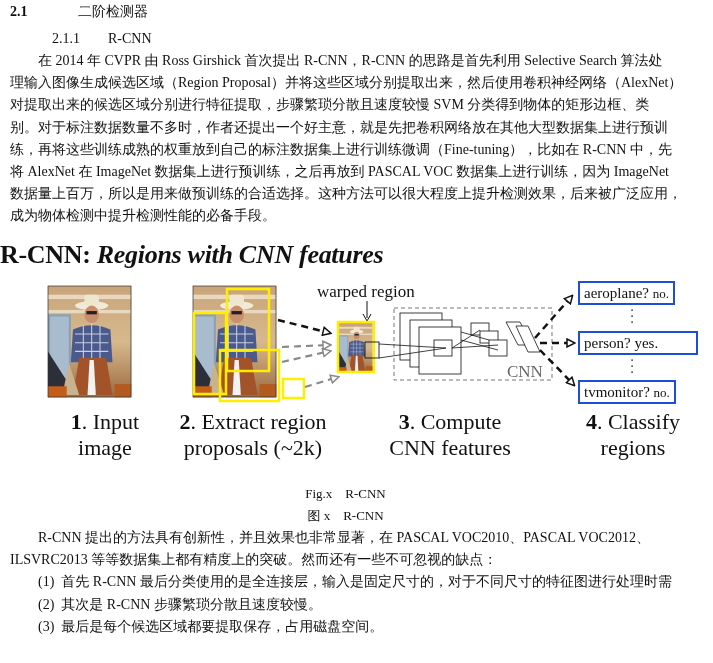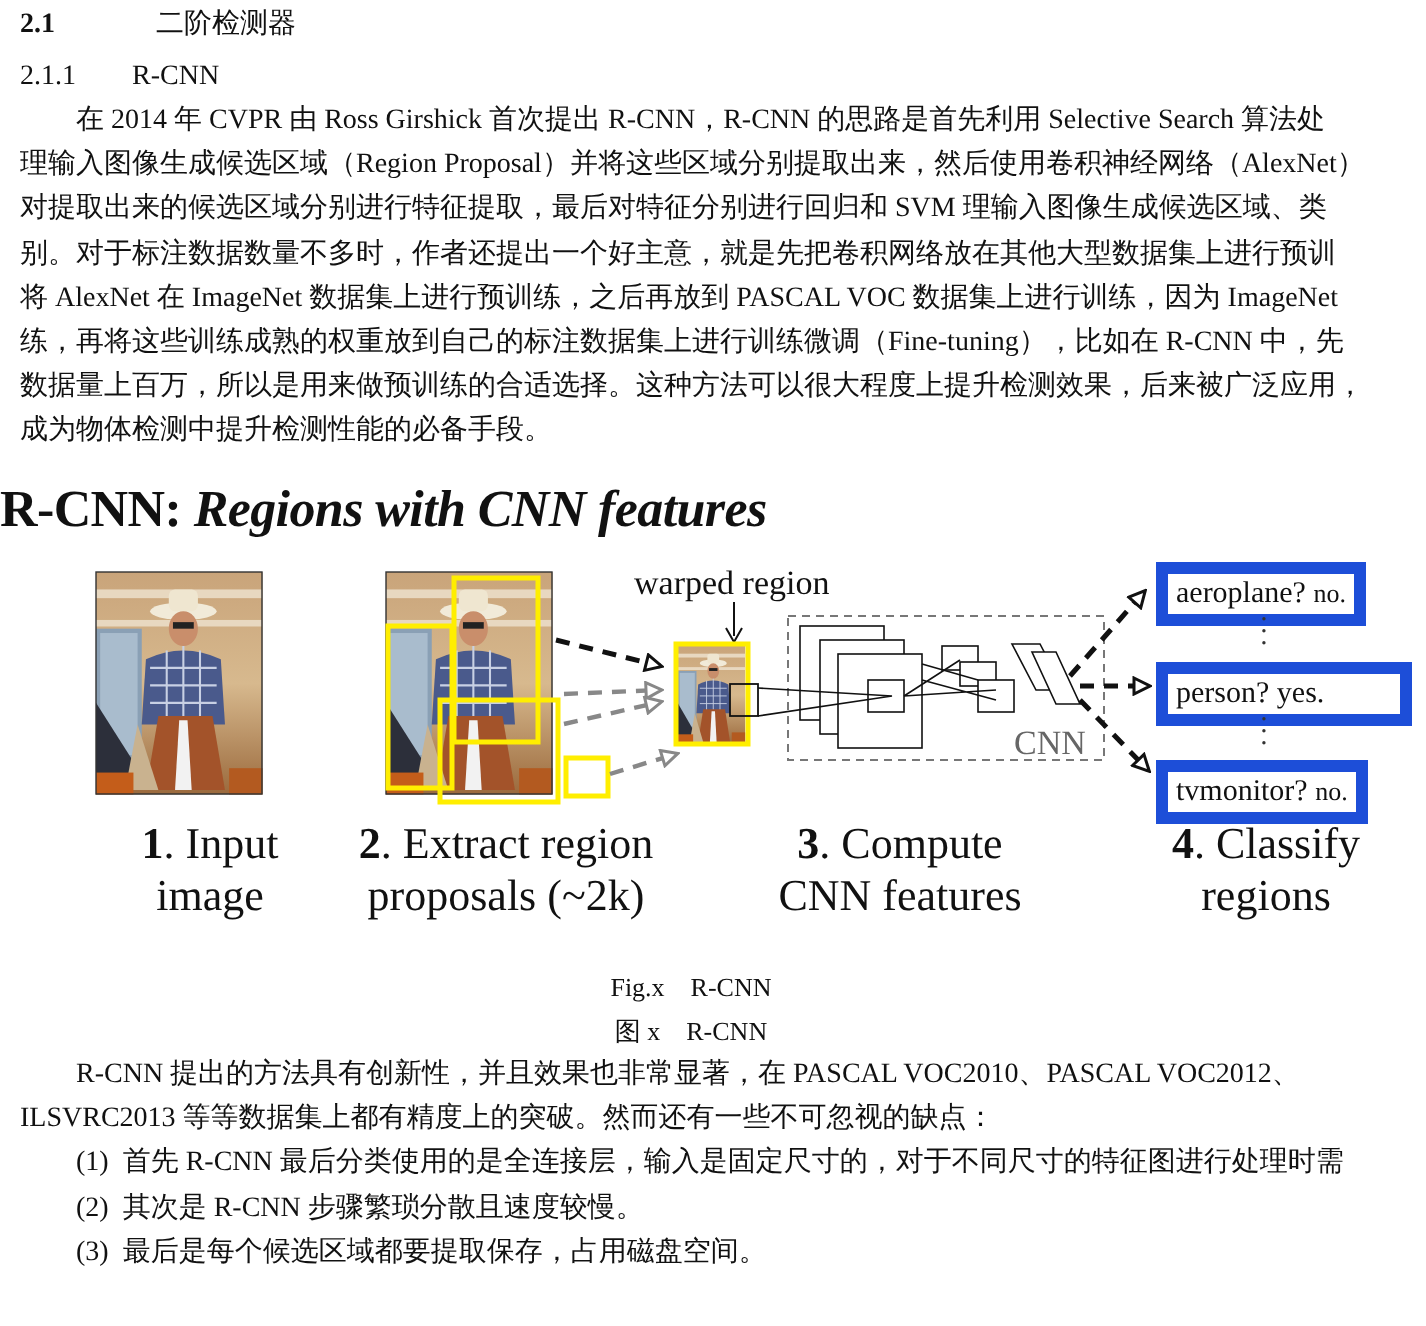--- a/index.html
+++ b/index.html
@@ -5,50 +5,50 @@
     html, body { margin: 0; padding: 0; background: #ffffff; }
     body {
       width: 713px; height: 663px; position: relative; overflow: hidden;
       font-family: "Liberation Serif", "DejaVu Serif", serif;
       color: #111111;
     }
     .abs { position: absolute; }
     .h2 { left: 10px; top: 3px; font-size: 14px; }
     .h2 .num { font-weight: bold; display: inline-block; width: 68px; }
     .h3 { left: 10px; top: 31px; font-size: 14px; }
-    .h3 .num { display: inline-block; width: 56px; }
+    .h3 .num { display: inline-block; width: 56px; margin-left: 42px; }
     .para { left: 10px; width: 700px; font-size: 14px; line-height: 22.2px; text-align: justify; }
     .line { white-space: nowrap; }
     .figtitle { left: 0; width: 713px; top: 240px; text-align: left; font-size: 26px; font-weight: bold; font-family: "Liberation Serif", serif; letter-spacing: -0.3px; }
     .figtitle i { font-style: italic; }
     .caption { left: 0; width: 691px; text-align: center; font-size: 13px; }
     .steplabel { font-size: 22px; line-height: 26px; text-align: center; font-family: "Liberation Serif", serif; }
     .steplabel b { font-weight: bold; }
-    .clsbox { position: absolute; border: 6px solid #1d4ed8; background: #fff; font-size: 15px; padding: 0 4px; height: 20px; line-height: 20px; white-space: nowrap; font-family: "Liberation Serif", serif; }
+    .clsbox { position: absolute; border: 2px solid #1d4ed8; background: #fff; font-size: 15px; padding: 0 4px; height: 20px; line-height: 20px; white-space: nowrap; font-family: "Liberation Serif", serif; }
     .clsbox .ans { font-size: 13px; }
     .vdots { position: absolute; font-size: 14px; line-height: 6px; color: #333; text-align: center; width: 10px; }
   </style>
 </head>
 <body>
 
 <div class="abs h2">
   <span class="num">2.1</span><span>二阶检测器</span>
 </div>
 
 <div class="abs h3">
   <span class="num">2.1.1</span><span>R-CNN</span>
 </div>
 
 <div class="abs para" style="top:50px;">
   <div class="line" style="padding-left:28px;">在 2014 年 CVPR 由 Ross Girshick 首次提出 R-CNN，R-CNN 的思路是首先利用 Selective Search 算法处</div>
   <div class="line">理输入图像生成候选区域（Region Proposal）并将这些区域分别提取出来，然后使用卷积神经网络（AlexNet）</div>
-  <div class="line">对提取出来的候选区域分别进行特征提取，最后对特征分别进行回归和 SVM 理输入图像生成候选区域、类</div>
+  <div class="line">对提取出来的候选区域分别进行特征提取，步骤繁琐分散且速度较慢 SVM 分类得到物体的矩形边框、类</div>
   <div class="line">别。对于标注数据数量不多时，作者还提出一个好主意，就是先把卷积网络放在其他大型数据集上进行预训</div>
+  <div class="line">练，再将这些训练成熟的权重放到自己的标注数据集上进行训练微调（Fine-tuning），比如在 R-CNN 中，先</div>
   <div class="line">将 AlexNet 在 ImageNet 数据集上进行预训练，之后再放到 PASCAL VOC 数据集上进行训练，因为 ImageNet</div>
-  <div class="line">练，再将这些训练成熟的权重放到自己的标注数据集上进行训练微调（Fine-tuning），比如在 R-CNN 中，先</div>
   <div class="line">数据量上百万，所以是用来做预训练的合适选择。这种方法可以很大程度上提升检测效果，后来被广泛应用，</div>
   <div class="line">成为物体检测中提升检测性能的必备手段。</div>
 </div>
 
 <div class="abs figtitle">
   <span>R-CNN: </span><i>Regions with CNN features</i>
 </div>
 
 <svg class="abs" style="left:0;top:275px;" width="713" height="135" viewBox="0 275 713 135">
   <defs>

